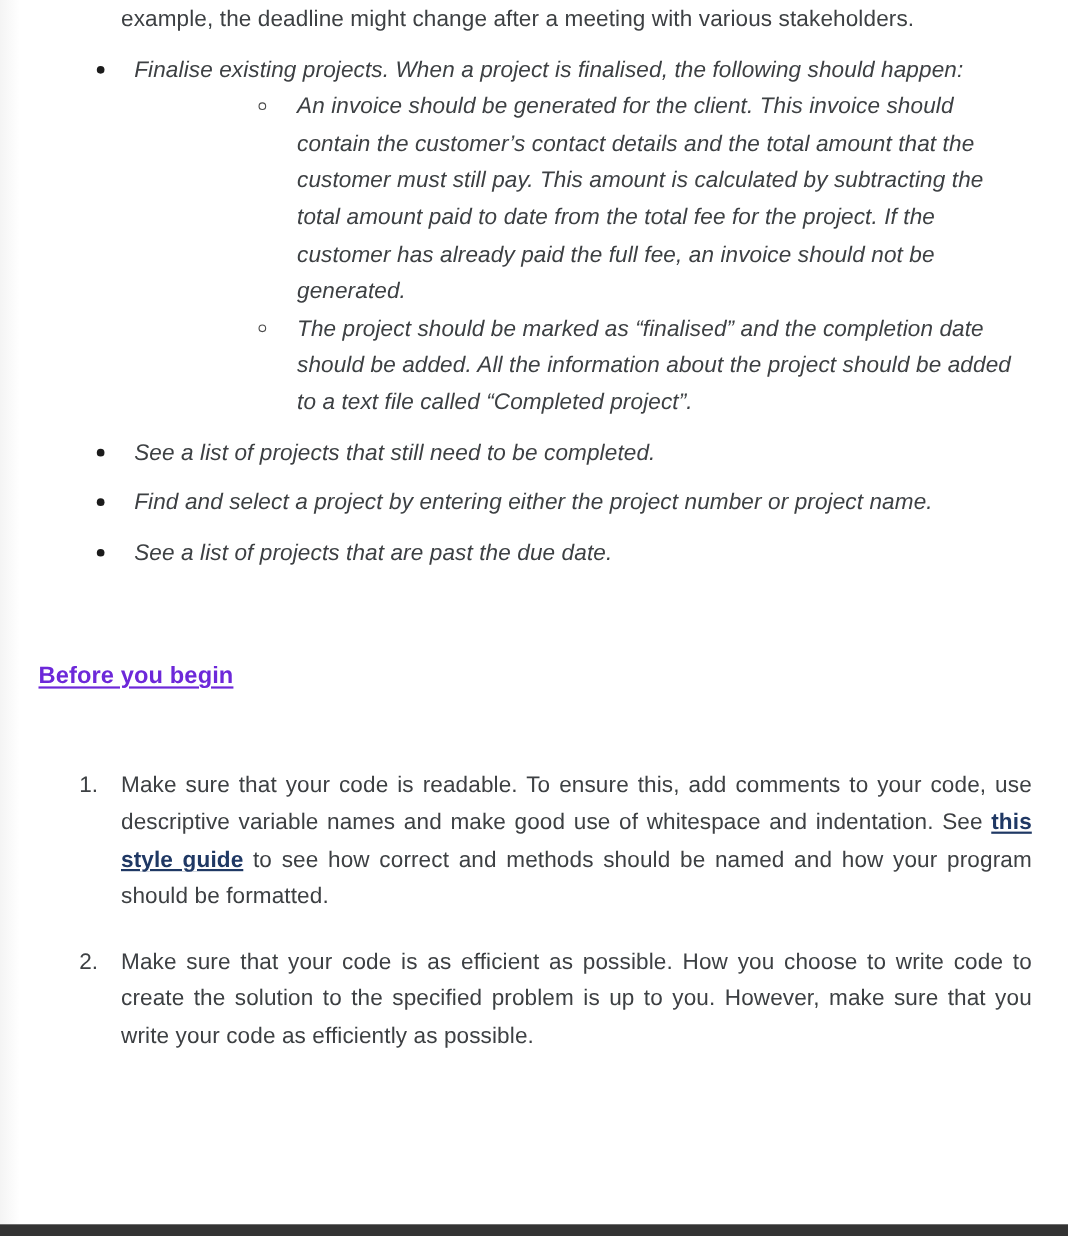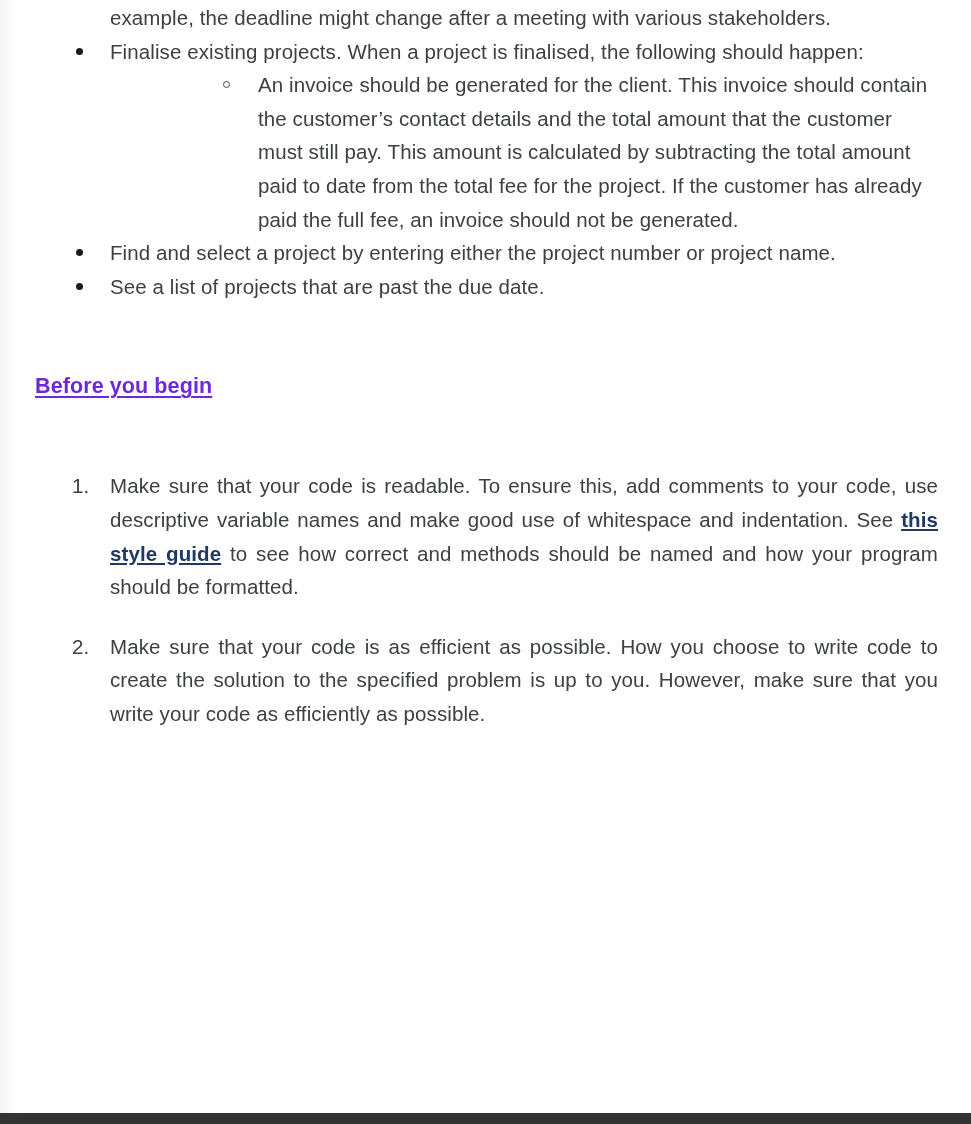--- a/index.html
+++ b/index.html
@@ -50,21 +50,22 @@
 
   
   ul.lvl1 {
     list-style: none;
     margin: 0;
     padding: 0;
   }
   ul.lvl1 > li {
     position: relative;
     padding-left: 75px;   
-    margin: 0;
+    margin: 12px;
+    font-style: italic;
   }
   ul.lvl1 > li > .marker {
     position: absolute;
     left: 41px;           
     top: 13px;
     width: 7px;
     height: 7px;
     border-radius: 50%;
     background: #1b1b1b;
   }
@@ -170,23 +171,31 @@
 
       <li>
         <span class="marker"></span>
         <span class="para">Finalise existing projects. When a project is finalised, the following should happen:</span>
 
         <ul class="lvl2">
           <li>
             <span class="marker"></span>
             <span class="para">An invoice should be generated for the client. This invoice should contain the customer’s contact details and the total amount that the customer must still pay. This amount is calculated by subtracting the total amount paid to date from the total fee for the project. If the customer has already paid the full fee, an invoice should not be generated.</span>
           </li>
+          <li>
+            <span class="marker"></span>
+            <span class="para">The project should be marked as “finalised” and the completion date should be added. All the information about the project should be added to a text file called “Completed project”.</span>
+          </li>
         </ul>
       </li>
 
+      <li>
+        <span class="marker"></span>
+        <span class="para noj">See a list of projects that still need to be completed.</span>
+      </li>
 
       <li>
         <span class="marker"></span>
         <span class="para">Find and select a project by entering either the project number or project name.</span>
       </li>
 
       <li>
         <span class="marker"></span>
         <span class="para noj">See a list of projects that are past the due date.</span>
       </li>

